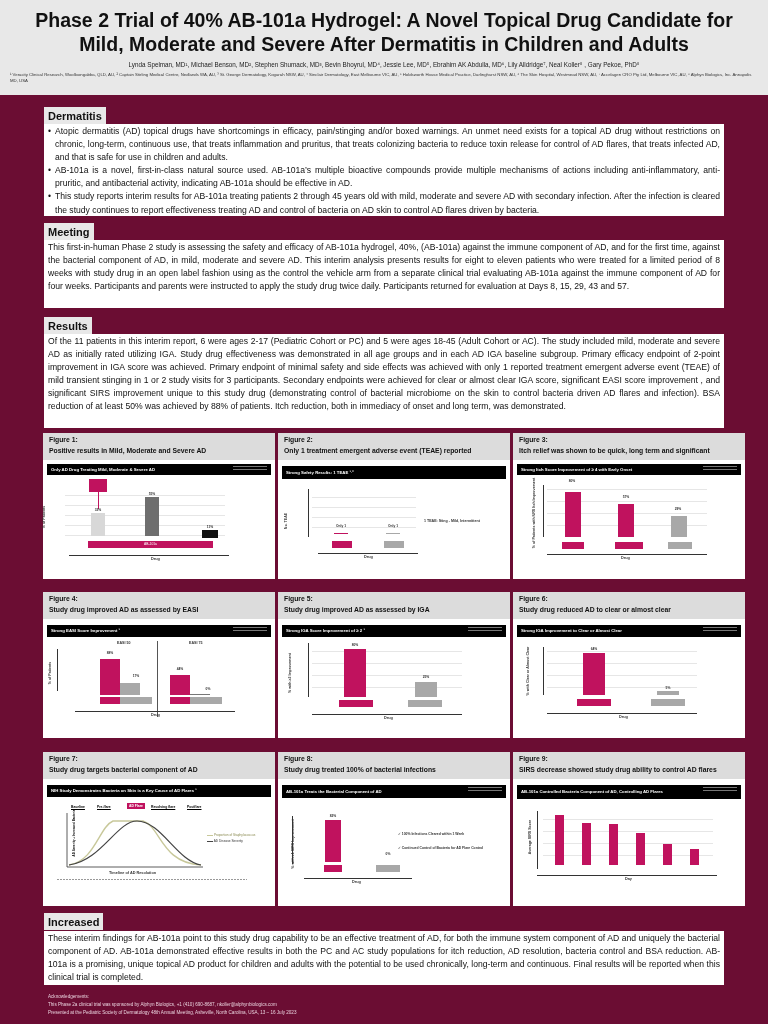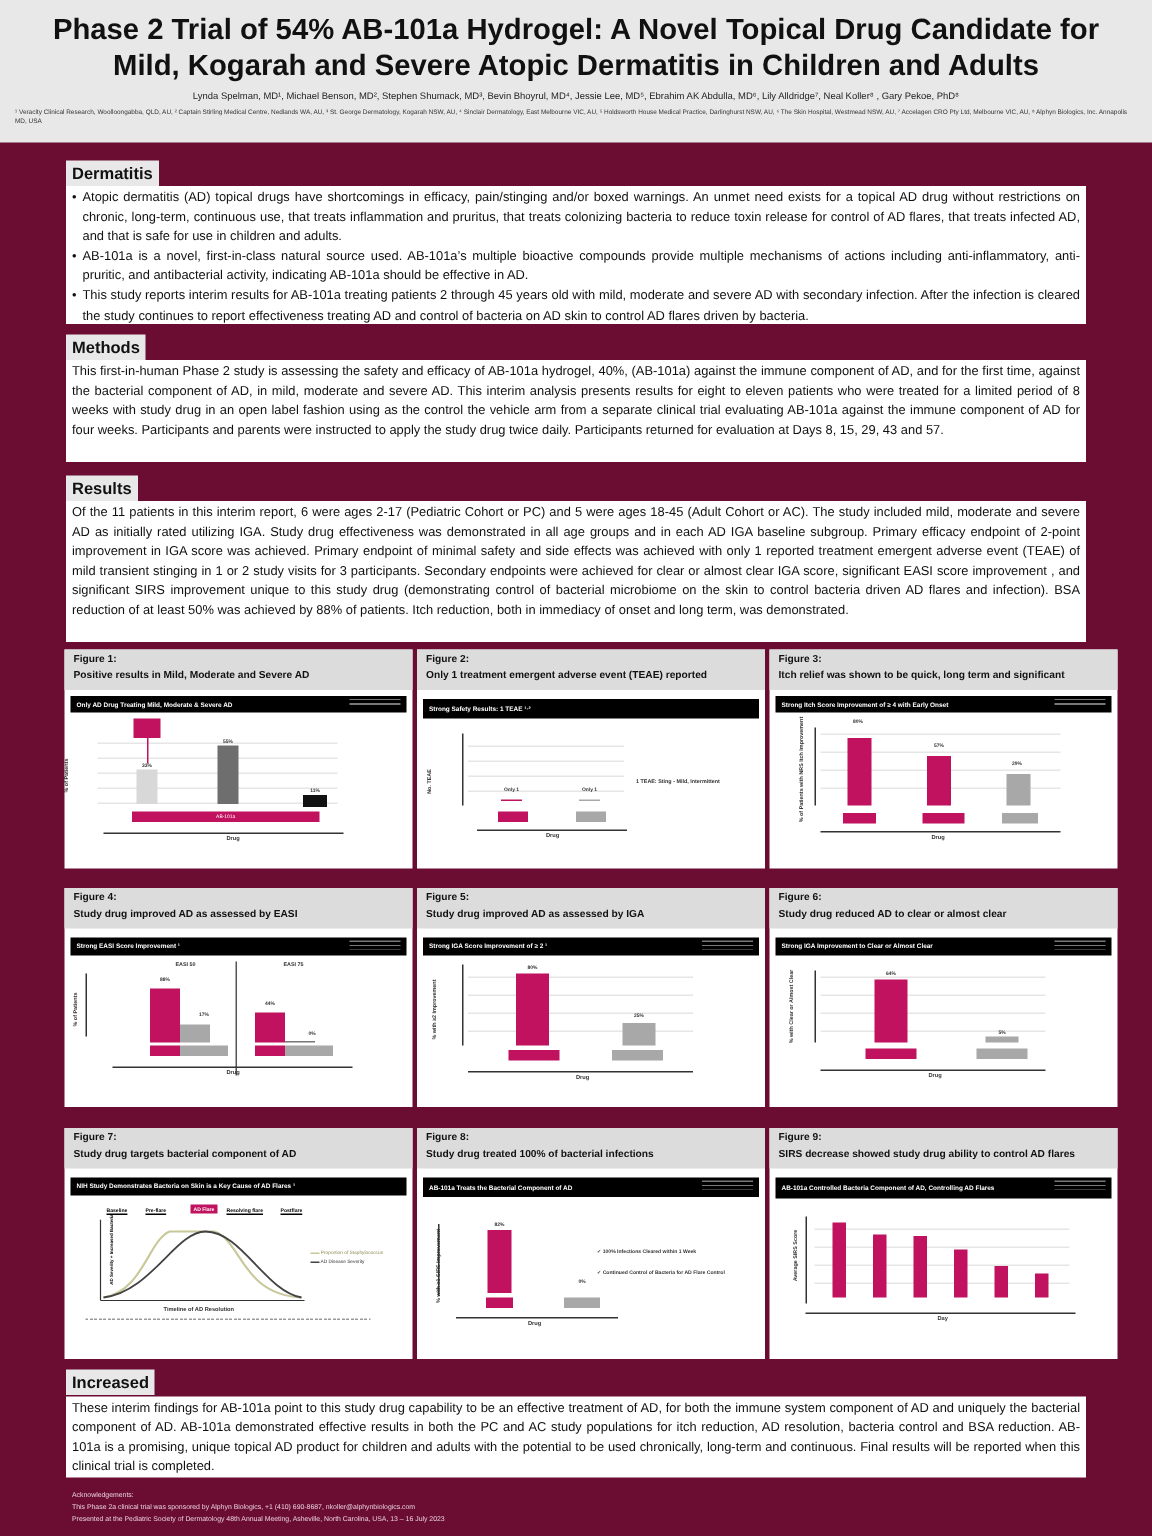--- a/index.html
+++ b/index.html
@@ -27,37 +27,37 @@
 .xtitle{position:absolute;font-size:3.8px;font-weight:bold;color:#333}
 .mag{background:#c0125e}
 .grey{background:#a8a8a8}
 .foot{position:absolute;left:48px;font-size:4.6px;color:#e8d0dc;line-height:7px}
 </style>
 </head>
 <body>
 
 <div class="header">
   <div class="title">
-    <div>Phase 2 Trial of 54% AB-101a Hydrogel: A Novel Topical Drug Candidate for</div>
-    <div>Mild, Kogarah and Severe Atopic Dermatitis in Children and Adults</div>
+    <div>Phase 2 Trial of 40% AB-101a Hydrogel: A Novel Topical Drug Candidate for</div>
+    <div>Mild, Moderate and Severe After Dermatitis in Children and Adults</div>
   </div>
   <div class="authors">Lynda Spelman, MD¹, Michael Benson, MD², Stephen Shumack, MD³, Bevin Bhoyrul, MD⁴, Jessie Lee, MD⁵, Ebrahim AK Abdulla, MD⁶, Lily Alldridge⁷, Neal Koller⁸ , Gary Pekoe, PhD⁸</div>
   <div class="affil">¹ Veracity Clinical Research, Woolloongabba, QLD, AU, ² Captain Stirling Medical Centre, Nedlands WA, AU, ³ St. George Dermatology, Kogarah NSW, AU, ⁴ Sinclair Dermatology, East Melbourne VIC, AU, ⁵ Holdsworth House Medical Practice, Darlinghurst NSW, AU, ⁶ The Skin Hospital, Westmead NSW, AU, ⁷ Accelagen CRO Pty Ltd, Melbourne VIC, AU, ⁸ Alphyn Biologics, Inc. Annapolis MD, USA</div>
 </div>
 
 <div class="sec-label" style="left:44px;top:107px">Dermatitis</div>
 <div class="sec-box" style="left:44px;top:124px;width:680px;height:92px">
   <ul>
     <li>Atopic dermatitis (AD) topical drugs have shortcomings in efficacy, pain/stinging and/or boxed warnings.  An unmet need exists for a topical AD drug without restrictions on chronic, long-term, continuous use, that treats inflammation and pruritus, that treats colonizing bacteria to reduce toxin release for control of AD flares, that treats infected AD, and that is safe for use in children and adults.</li>
     <li>AB-101a is a novel, first-in-class natural source used.  AB-101a’s multiple bioactive compounds provide multiple mechanisms of actions including anti-inflammatory, anti-pruritic, and antibacterial activity, indicating AB-101a should be effective in AD.</li>
     <li>This study reports interim results for AB-101a treating patients 2 through 45 years old with mild, moderate and severe AD with secondary infection. After the infection is cleared the study continues to report effectiveness treating AD and control of bacteria on AD skin to control AD flares driven by bacteria.</li>
   </ul>
 </div>
 
-<div class="sec-label" style="left:44px;top:223px">Methods</div>
+<div class="sec-label" style="left:44px;top:223px">Meeting</div>
 <div class="sec-box" style="left:44px;top:240px;width:680px;height:68px">This first-in-human Phase 2 study is assessing the safety and efficacy of AB-101a hydrogel, 40%, (AB-101a) against the immune component of AD, and for the first time, against the bacterial component of AD, in mild, moderate and severe AD.  This interim analysis presents results for eight to eleven patients who were treated for a limited period of 8 weeks with study drug in an open label fashion using as the control the vehicle arm from a separate clinical trial evaluating AB-101a against the immune component of AD for four weeks.  Participants and parents were instructed to apply the study drug twice daily. Participants returned for evaluation at Days 8, 15, 29, 43 and 57.</div>
 
 <div class="sec-label" style="left:44px;top:317px">Results</div>
 <div class="sec-box" style="left:44px;top:334px;width:680px;height:94px">Of the 11 patients in this interim report, 6 were ages 2-17 (Pediatric Cohort or PC) and 5 were ages 18-45 (Adult Cohort or AC).  The study included mild, moderate and severe AD as initially rated utilizing IGA.  Study drug effectiveness was demonstrated in all age groups and in each AD IGA baseline subgroup. Primary efficacy endpoint of 2-point improvement in IGA score was achieved.  Primary endpoint of minimal safety and side effects was achieved with only 1 reported treatment emergent adverse event (TEAE) of mild transient stinging in 1 or 2 study visits for 3 participants.  Secondary endpoints were achieved for clear or almost clear IGA score, significant EASI score improvement , and significant SIRS improvement unique to this study drug (demonstrating control of bacterial microbiome on the skin to control bacteria driven AD flares and infection).  BSA reduction of at least 50% was achieved by 88% of patients.  Itch reduction, both in immediacy of onset and long term, was demonstrated.</div>
 
 <div class="fig" style="left:43px;top:433px">
   <div class="fig-head">
       <div>Figure 1:</div>
       <div>Positive results in Mild, Moderate and Severe AD</div>
     </div>

